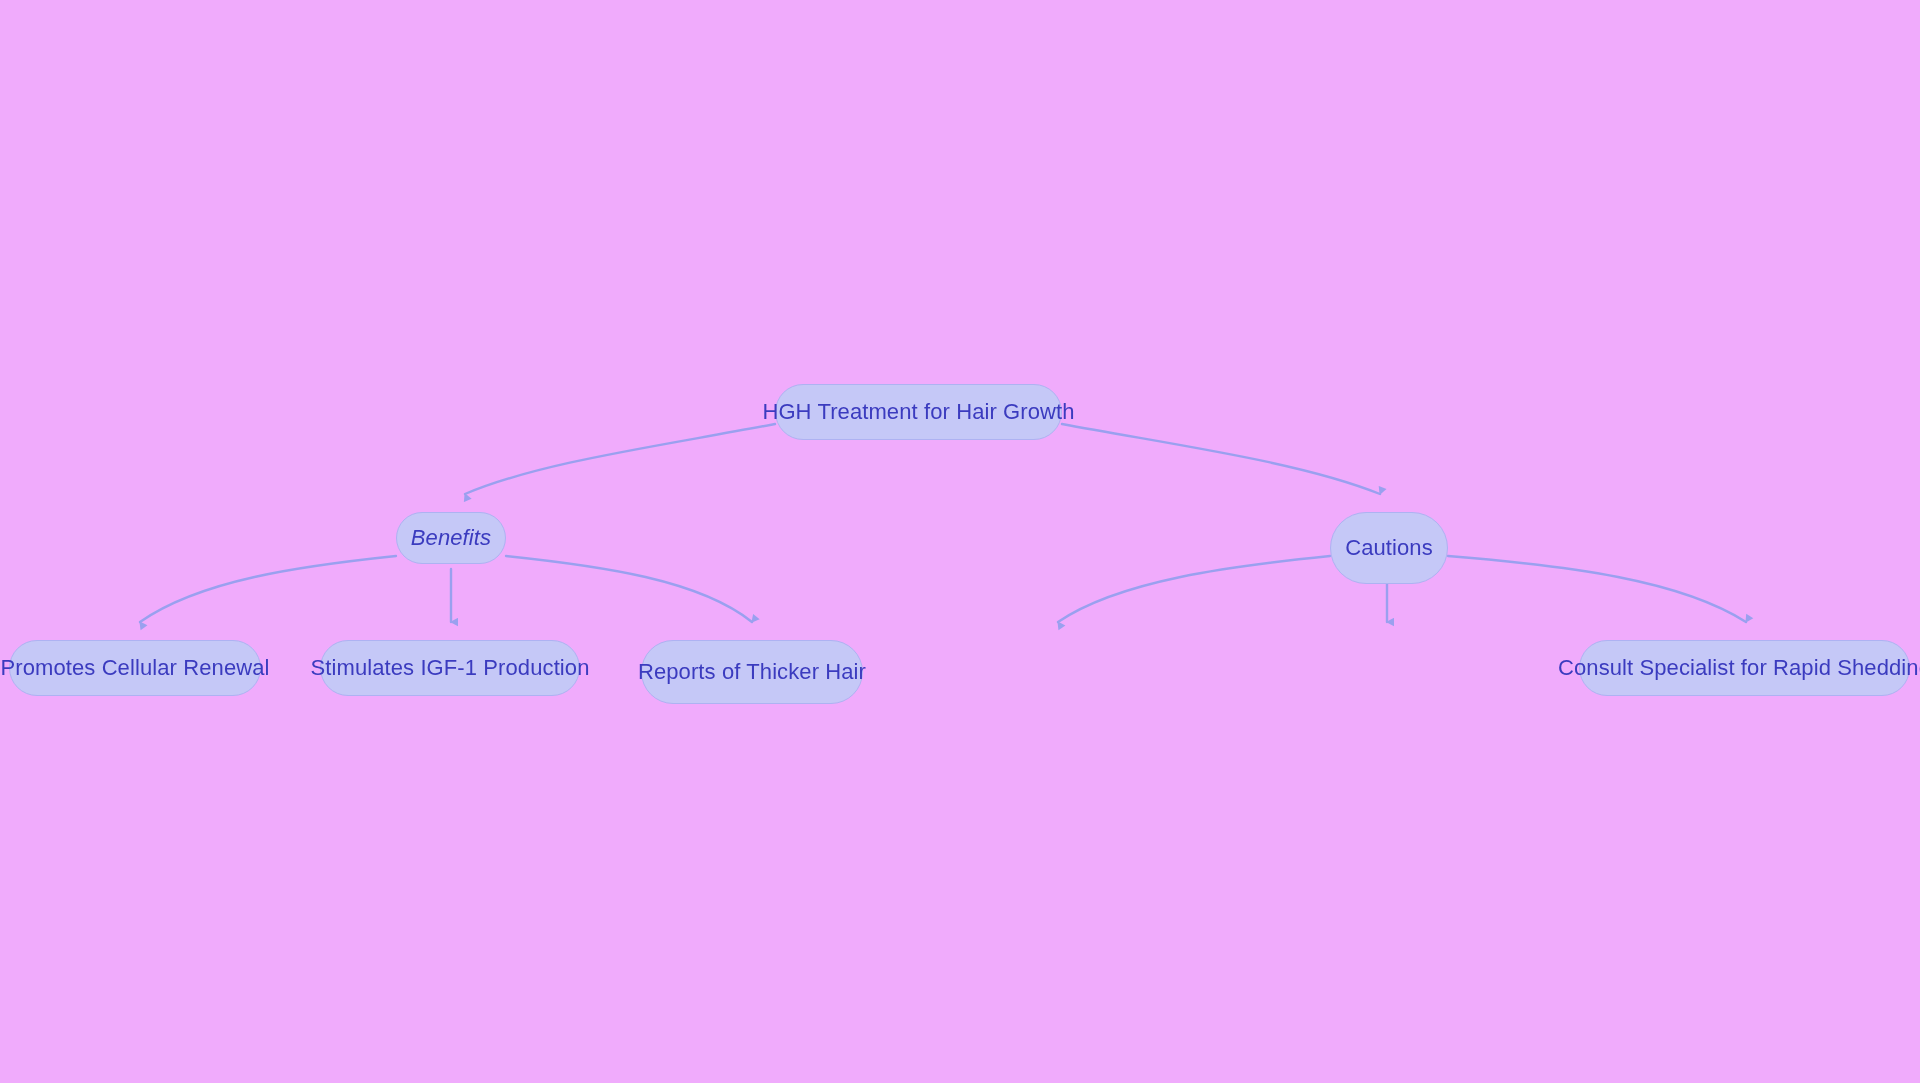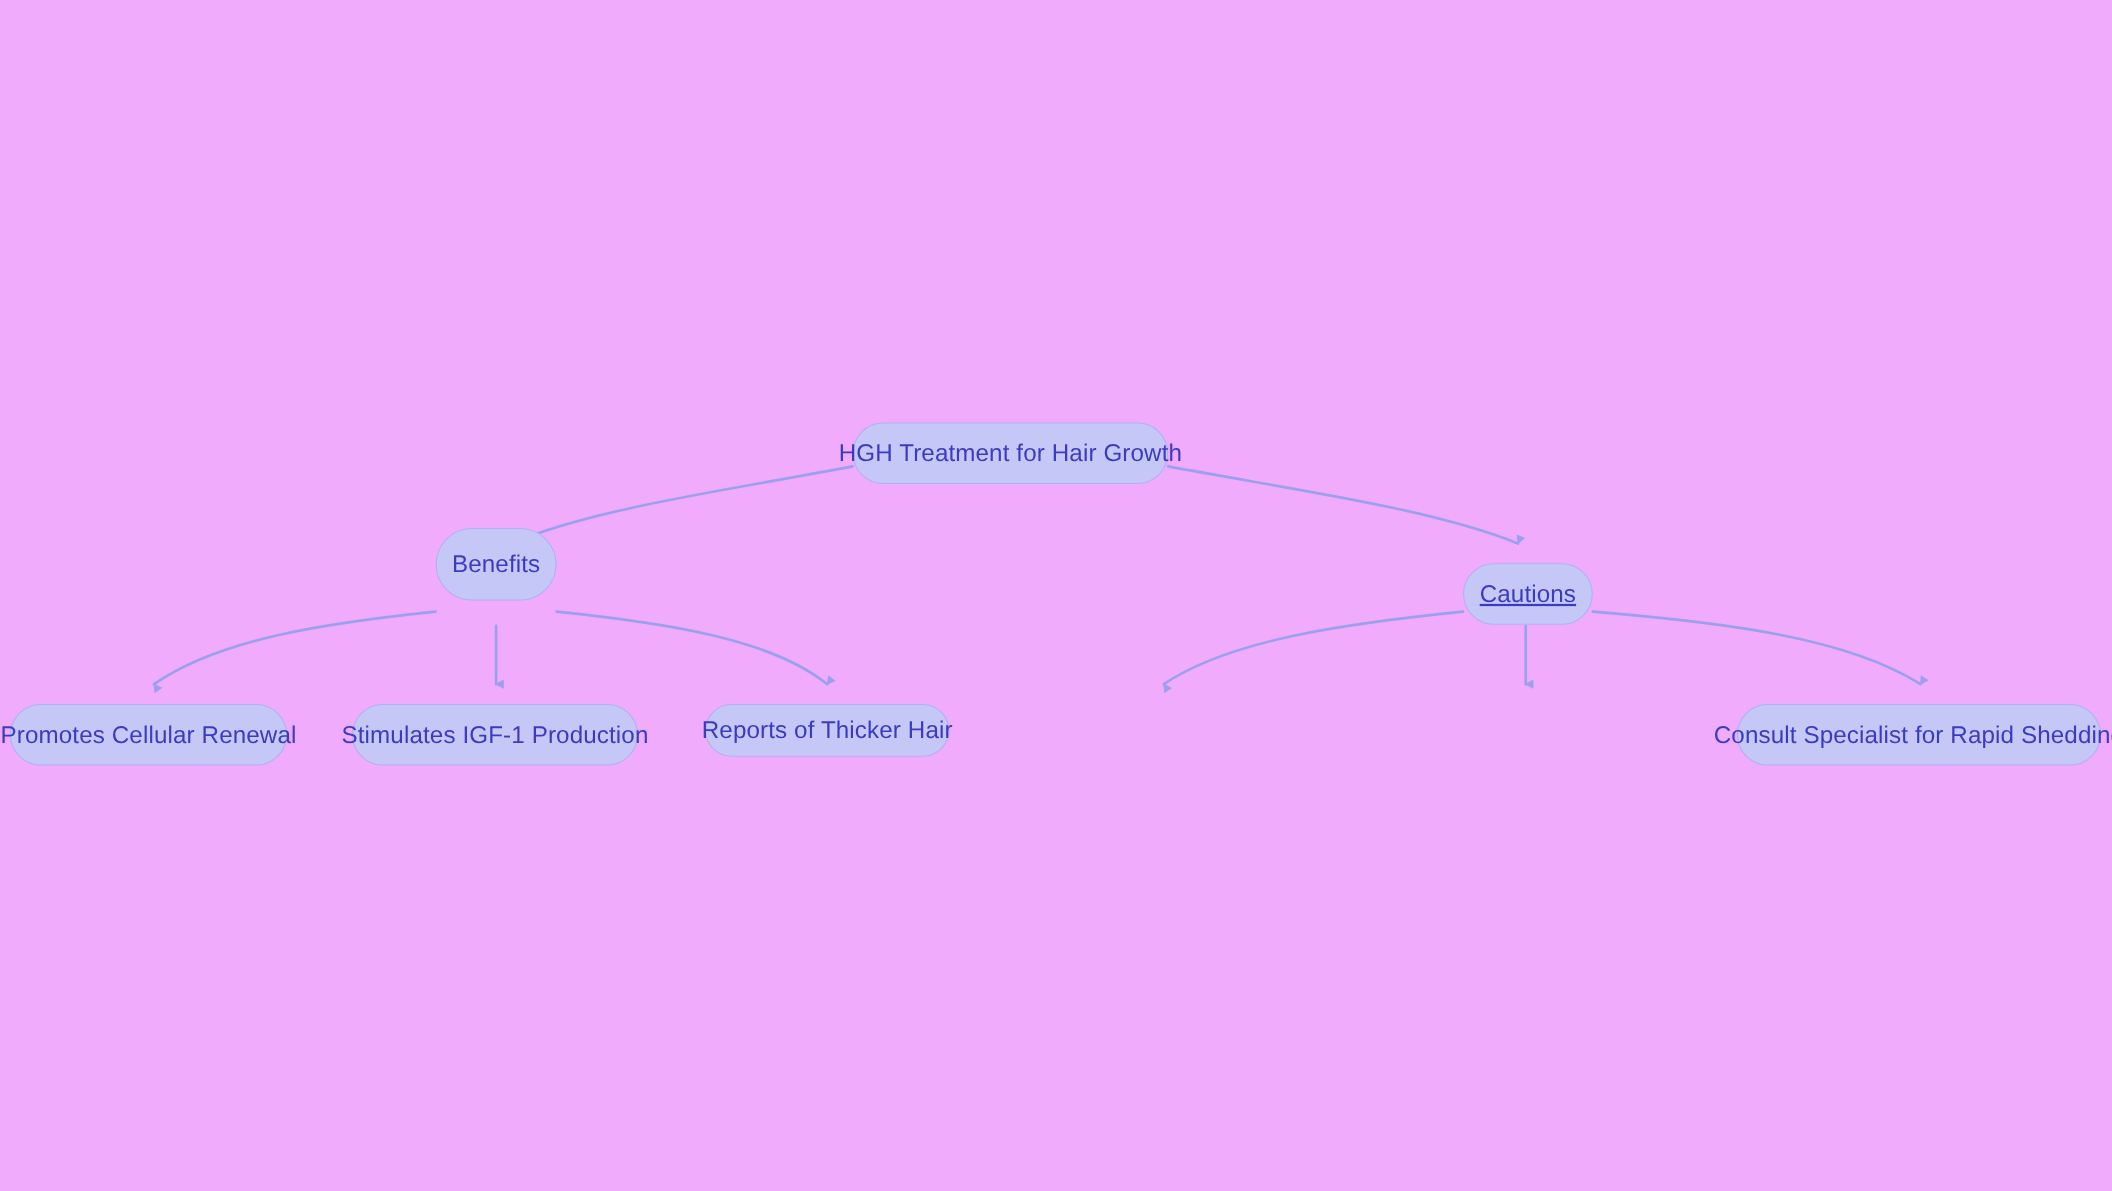--- a/index.html
+++ b/index.html
@@ -75,37 +75,37 @@
 
     <path d="M 1387 569 L 1387 622" fill="none" stroke="#9aa0ef" stroke-width="2.4" stroke-linecap="round" marker-end="url(#arrowhead)"></path>
 
     <path d="M 1448 556 C 1570 566, 1680 580, 1746 622" fill="none" stroke="#9aa0ef" stroke-width="2.4" stroke-linecap="round" marker-end="url(#arrowhead)"></path>
   </svg>
 
   <div class="node" style="left:775px; top:384px; width:287px; height:56px;">
     <span class="node-label">HGH Treatment for Hair Growth</span>
   </div>
 
-  <div class="node" style="left:396px; top:480px; width:110px; height:66px;">
+  <div class="node" style="left:396px; top:512px; width:110px; height:52px;font-style:italic;">
     <span class="node-label">Benefits</span>
   </div>
 
-  <div class="node" style="left:1330px; top:512px; width:118px; height:56px;text-decoration:underline;">
+  <div class="node" style="left:1330px; top:512px; width:118px; height:72px;">
     <span class="node-label">Cautions</span>
   </div>
 
   <div class="node" style="left:9px; top:640px; width:252px; height:56px;">
     <span class="node-label">Promotes Cellular Renewal</span>
   </div>
 
   <div class="node" style="left:320px; top:640px; width:260px; height:56px;">
     <span class="node-label">Stimulates IGF-1 Production</span>
   </div>
 
-  <div class="node" style="left:641px; top:640px; width:222px; height:48px;">
+  <div class="node" style="left:641px; top:640px; width:222px; height:64px;">
     <span class="node-label">Reports of Thicker Hair</span>
   </div>
 
 
 
   <div class="node" style="left:1579px; top:640px; width:331px; height:56px;">
     <span class="node-label">Consult Specialist for Rapid Shedding</span>
   </div>
 
 </div>

